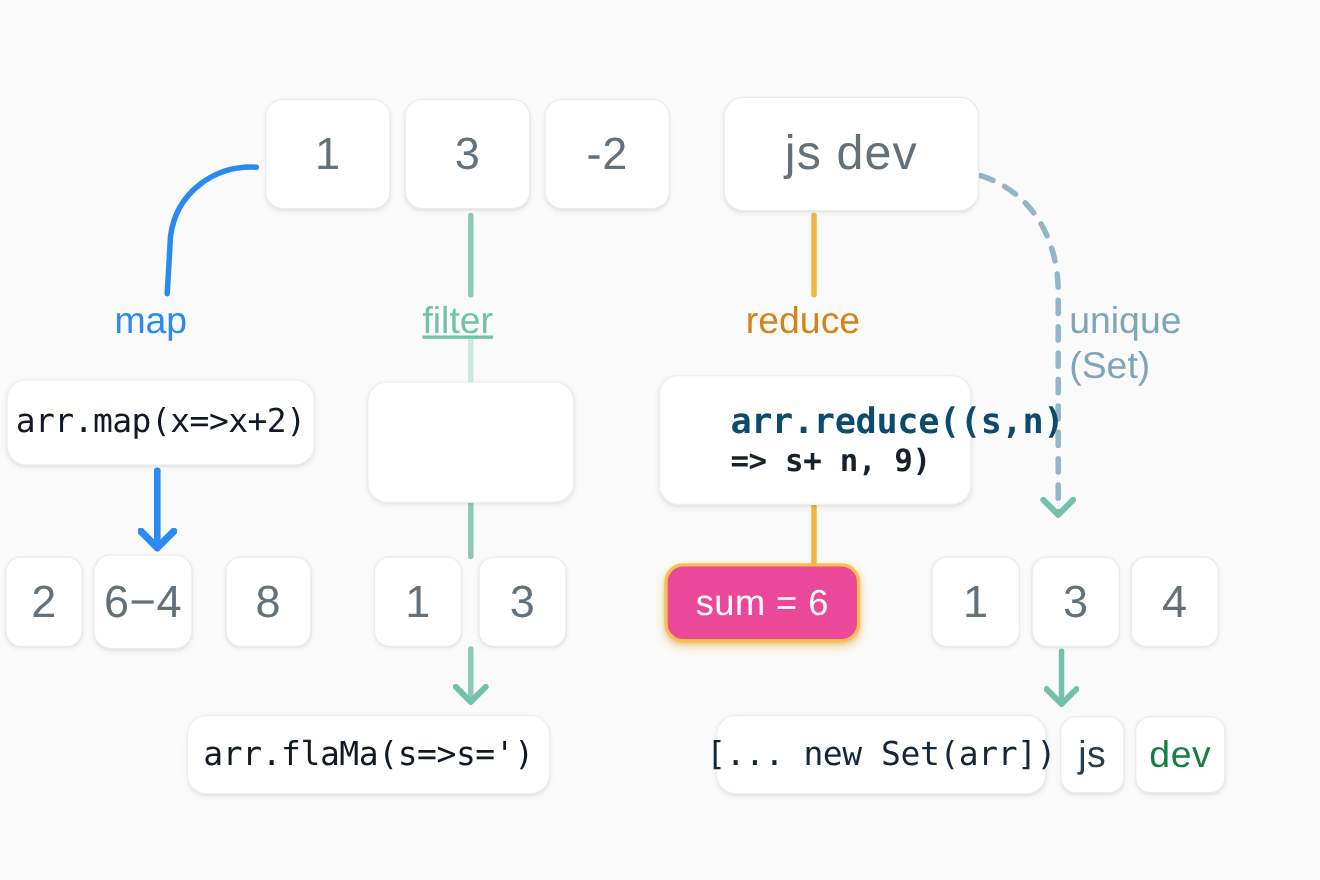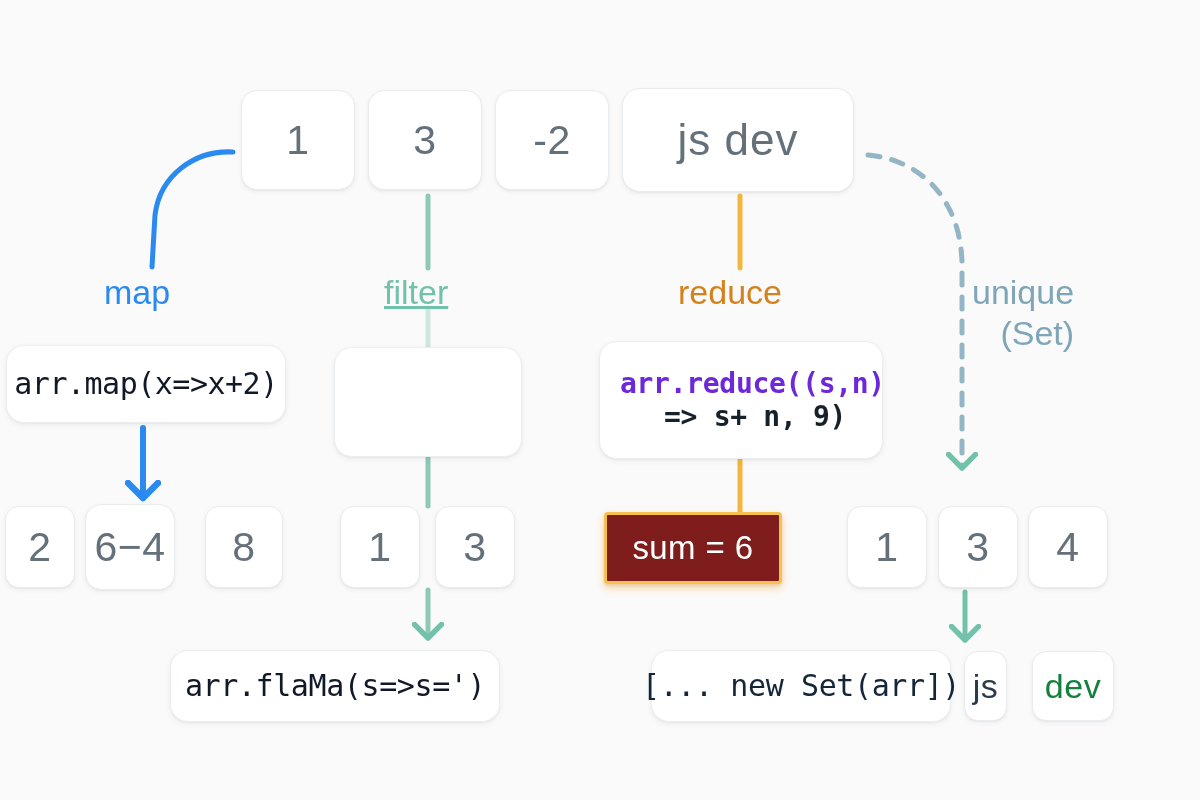--- a/index.html
+++ b/index.html
@@ -50,20 +50,21 @@
     color: #64707a;
     font-family: "Liberation Sans", sans-serif;
     font-size: 41px;
     font-weight: 400;
     letter-spacing: 0.5px;
     line-height: 1;
   }
   .chip.wide {
     border-radius: 18px;
     letter-spacing: 1px;
+    margin-left: 36px;
   }
   .chip.small {
     font-size: 34px;
     border-radius: 14px;
   }
 
   
   .codebox {
     background: #ffffff;
     border: 1px solid #eceff2;
@@ -76,41 +77,41 @@
     padding: 6px 10px;
   }
   .codebox .ln {
     display: block;
     white-space: nowrap;
     line-height: 1.18;
   }
   .code-map   { font-size: 30px; letter-spacing: -0.5px; text-align: right; }
   .code-filter-1 { font-size: 27px; color: #4a5259; letter-spacing: 0px;}
   .code-filter-2 { font-size: 27px; color: #15202b; letter-spacing: 0px;}
-  .code-reduce-1 { font-size: 28px; color: #6d28d9; font-weight: 700; letter-spacing: -0.3px;}
+  .code-reduce-1 { font-size: 32px; color: #0c4a6e; font-weight: 700; letter-spacing: -0.3px; margin-left: 44px;}
   .code-reduce-2 { font-size: 28px; color: #16212b; font-weight: 700; letter-spacing: -0.3px; margin-left: 44px;}
   .code-flat  { font-size: 30px; letter-spacing: -0.4px; }
   .code-set   { font-size: 30px; color: #14263a; letter-spacing: -0.4px; }
 
   
   .oplabel {
     position: absolute;
     font-family: "Liberation Sans", sans-serif;
     font-size: 34px;
     font-weight: 400;
     line-height: 1.22;
     letter-spacing: 0px;
     white-space: pre-line;
   }
 
   
   .badge {
-    background: #7f1d1d;
+    background: #ec4899;
     border: 3px solid #f7bf4f;
-    border-radius: 4px;
+    border-radius: 17px;
     color: #ffffff;
     font-family: "Liberation Sans", sans-serif;
     font-size: 33px;
     letter-spacing: 0.4px;
     box-shadow: 0 4px 9px rgba(245, 166, 35, 0.42),
                 0 2px 3px rgba(15, 23, 42, 0.10);
   }
 </style>
 </head>
 <body>
@@ -154,21 +155,21 @@
   <div class="node chip" style="left:495px; top:90px; width:114px; height:100px;">-2</div>
 
   <div class="node chip wide" style="left:622px; top:88px; width:232px; height:104px; font-size:44px;">js dev</div>
 
   <div class="oplabel" style="left:104px; top:272px; color:#2b8af0;">map</div>
 
   <div class="oplabel" style="left:384px; top:272px; color:#72c2ab;text-decoration:underline;">filter</div>
 
   <div class="oplabel" style="left:678px; top:272px; color:#d4821c;">reduce</div>
 
-  <div class="oplabel" style="left:972px; top:272px; color:#7fa5b8;text-align:right;">unique
+  <div class="oplabel" style="left:972px; top:272px; color:#7fa5b8;">unique
 (Set)</div>
 
   <div class="node codebox" style="left:6px; top:345px; width:280px; height:78px;">
     <span class="ln code-map">arr.map(x=&gt;x+2)</span>
   </div>
 
   <div class="node codebox" style="left:334px; top:347px; width:188px; height:110px;">
   </div>
 
   <div class="node codebox" style="left:599px; top:341px; width:284px; height:118px; align-items:flex-start; padding-left:20px;">
@@ -195,17 +196,17 @@
   <div class="node chip" style="left:1028px; top:506px; width:80px; height:82px; border-radius:14px;">4</div>
 
   <div class="node codebox" style="left:651px; top:650px; width:300px; height:72px;">
     <span class="ln code-set">[... new Set(arr])</span>
   </div>
 
   <div class="node codebox" style="left:170px; top:650px; width:330px; height:72px;">
     <span class="ln code-flat">arr.flaMa(s=&gt;s=')</span>
   </div>
 
-  <div class="node chip small" style="left:964px; top:651px; width:43px; height:70px; color:#2a3b4d;">js</div>
+  <div class="node chip small" style="left:964px; top:651px; width:58px; height:70px; color:#2a3b4d;">js</div>
 
   <div class="node chip small" style="left:1032px; top:651px; width:82px; height:70px; color:#15803d;">dev</div>
 
 </div>
 
 </body></html>

